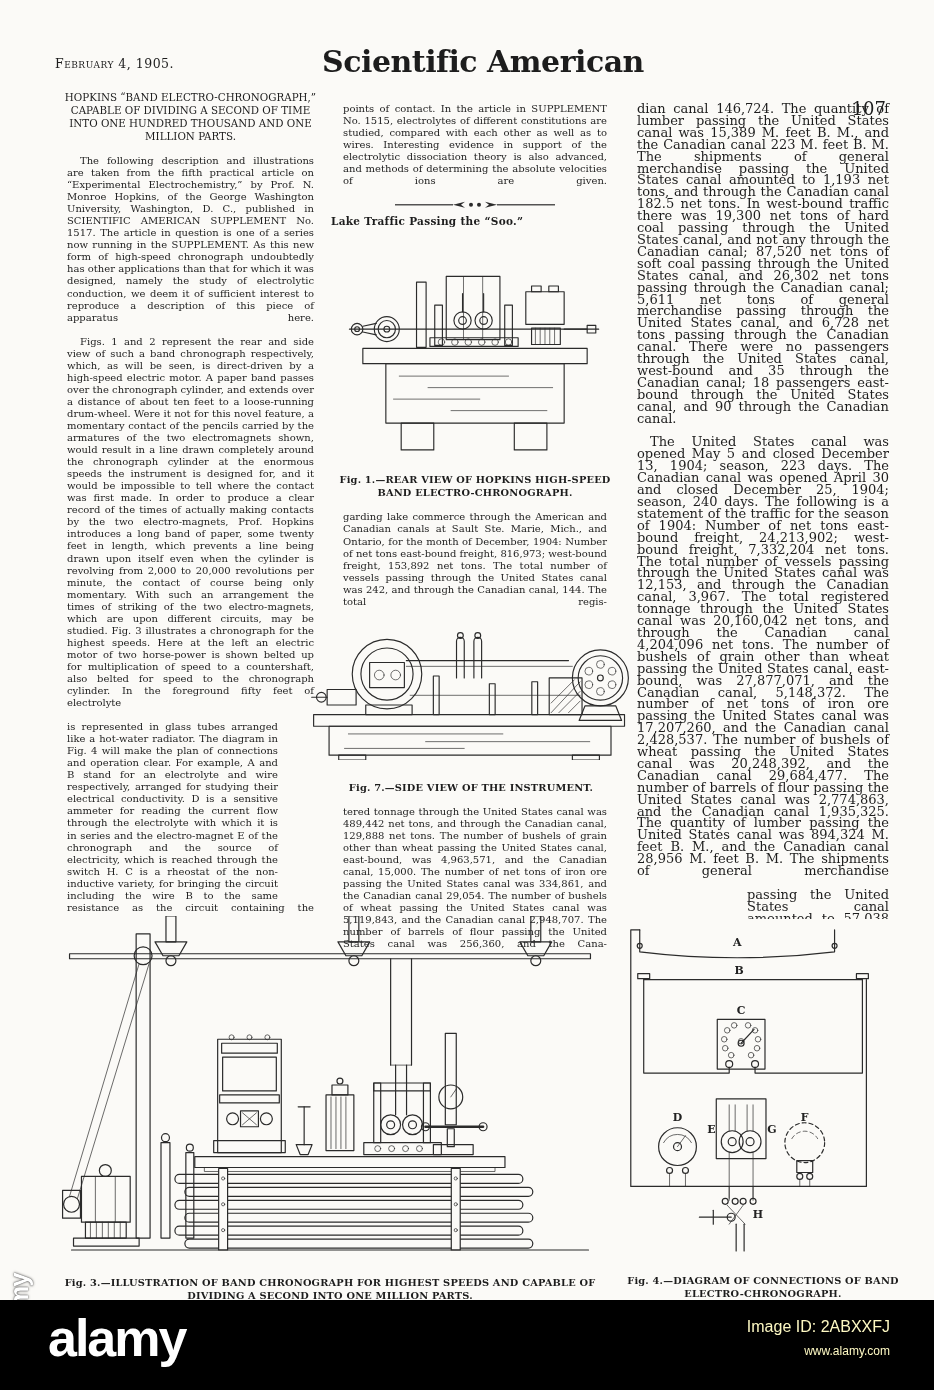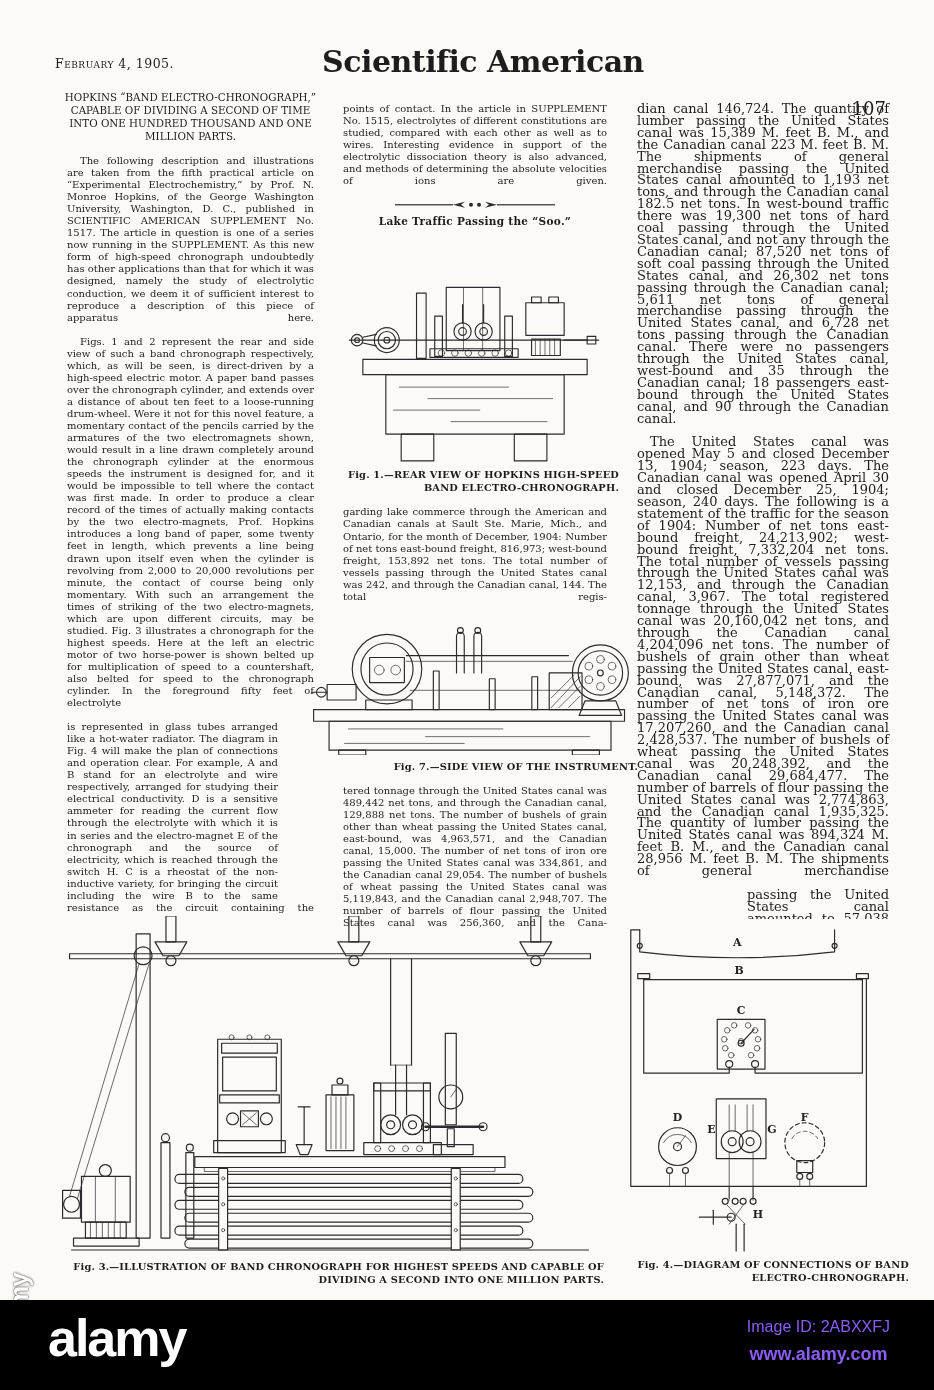--- a/index.html
+++ b/index.html
@@ -11,44 +11,44 @@
   .hdr-page{position:absolute;right:48px;top:50px;font-size:18px;margin-top:48px;}
   
   .col{position:absolute;top:91px;font-size:10px;line-height:12.05px;text-align:justify;}
   .col p{margin:12px;}
   .col-left{left:55px;width:271px;height:824px;overflow:hidden;}
   .col-mid{left:331px;width:288px;height:824px;}
   .col-right{left:625px;width:276px;height:828px;overflow:hidden;font-size:13px;line-height:11.9px;}
   .indent{text-indent:13px;}
   .force-just{text-align-last:justify;}
   .art-title{font-size:10.3px;font-weight:normal;text-align:center;line-height:13px;margin:0 0 5px;padding:0 4px;}
-  .sub-head{font-size:10.5px;font-weight:bold;text-align:center;margin:4px 0 20px;letter-spacing:.3px;}
+  .sub-head{font-size:10.5px;font-weight:bold;text-align:left;margin:4px 0 9px;letter-spacing:.3px;}
   .spacer-r{float:right;width:36px;height:170px;}
   .spacer-l{float:left;width:110px;height:132px;}
   
   .orn{display:flex;justify-content:center;align-items:center;height:12px;margin:4px 0 1px;}
   
   figure{margin:0;}
-  .figcap{font-size:9.8px;font-weight:bold;text-align:right;line-height:13px;letter-spacing:.2px;margin-top:2px;}
+  .figcap{font-size:9.8px;font-weight:bold;text-align:center;line-height:13px;letter-spacing:.2px;margin-top:18px;}
   .fig1-wrap{margin:6px 0 3px;text-align:center;}
   .fig2-wrap{width:334px;margin:4px 0 3px -27px;text-align:center;}
   .fig3-wrap{position:absolute;left:56px;top:916px;width:548px;text-align:center;}
   .fig4-wrap{position:absolute;left:617px;top:916px;width:292px;text-align:center;}
   .lineart{stroke:#2b2b2b;fill:none;stroke-width:1.2;stroke-linejoin:round;stroke-linecap:round;}
   .thin{stroke-width:.7;}
   .ink{fill:#2b2b2b;stroke:none;}
   .diag-label{font-family:"DejaVu Serif",serif;font-size:11px;font-weight:bold;fill:#222;text-anchor:middle;}
   .dash{stroke-dasharray:4 3;}
   
   .alamy-bar{position:absolute;left:0;top:1300px;width:934px;height:90px;background:#000;}
   .bar-logo{position:absolute;left:48px;top:8px;color:#fff;font-family:"Liberation Sans",sans-serif;
             font-weight:bold;font-size:52px;letter-spacing:-2px;}
-  .bar-info{position:absolute;right:44px;top:18px;text-align:right;color:#8b5cf6;font-family:"Liberation Sans",sans-serif;}
+  .bar-info{position:absolute;right:44px;top:18px;text-align:right;color:#fef9c3;font-family:"Liberation Sans",sans-serif;}
   .bar-id{font-size:16px;}
-  .bar-url{font-size:18px;font-weight:bold;margin-top:8px;text-align:center;}
+  .bar-url{font-size:12px;font-weight:normal;margin-top:8px;}
   .side-mark{position:absolute;left:4px;top:1342px;transform:rotate(-90deg);transform-origin:left top;
              color:#fff;font-family:"Liberation Sans",sans-serif;font-weight:bold;font-size:26px;
              letter-spacing:-1px;text-shadow:0 0 3px rgba(0,0,0,.6),0 0 1px rgba(0,0,0,.8);}
 </style>
 </head>
 <body>
 
 <div id="stage">
 
   <span class="hdr-date">February 4, 1905.</span>

